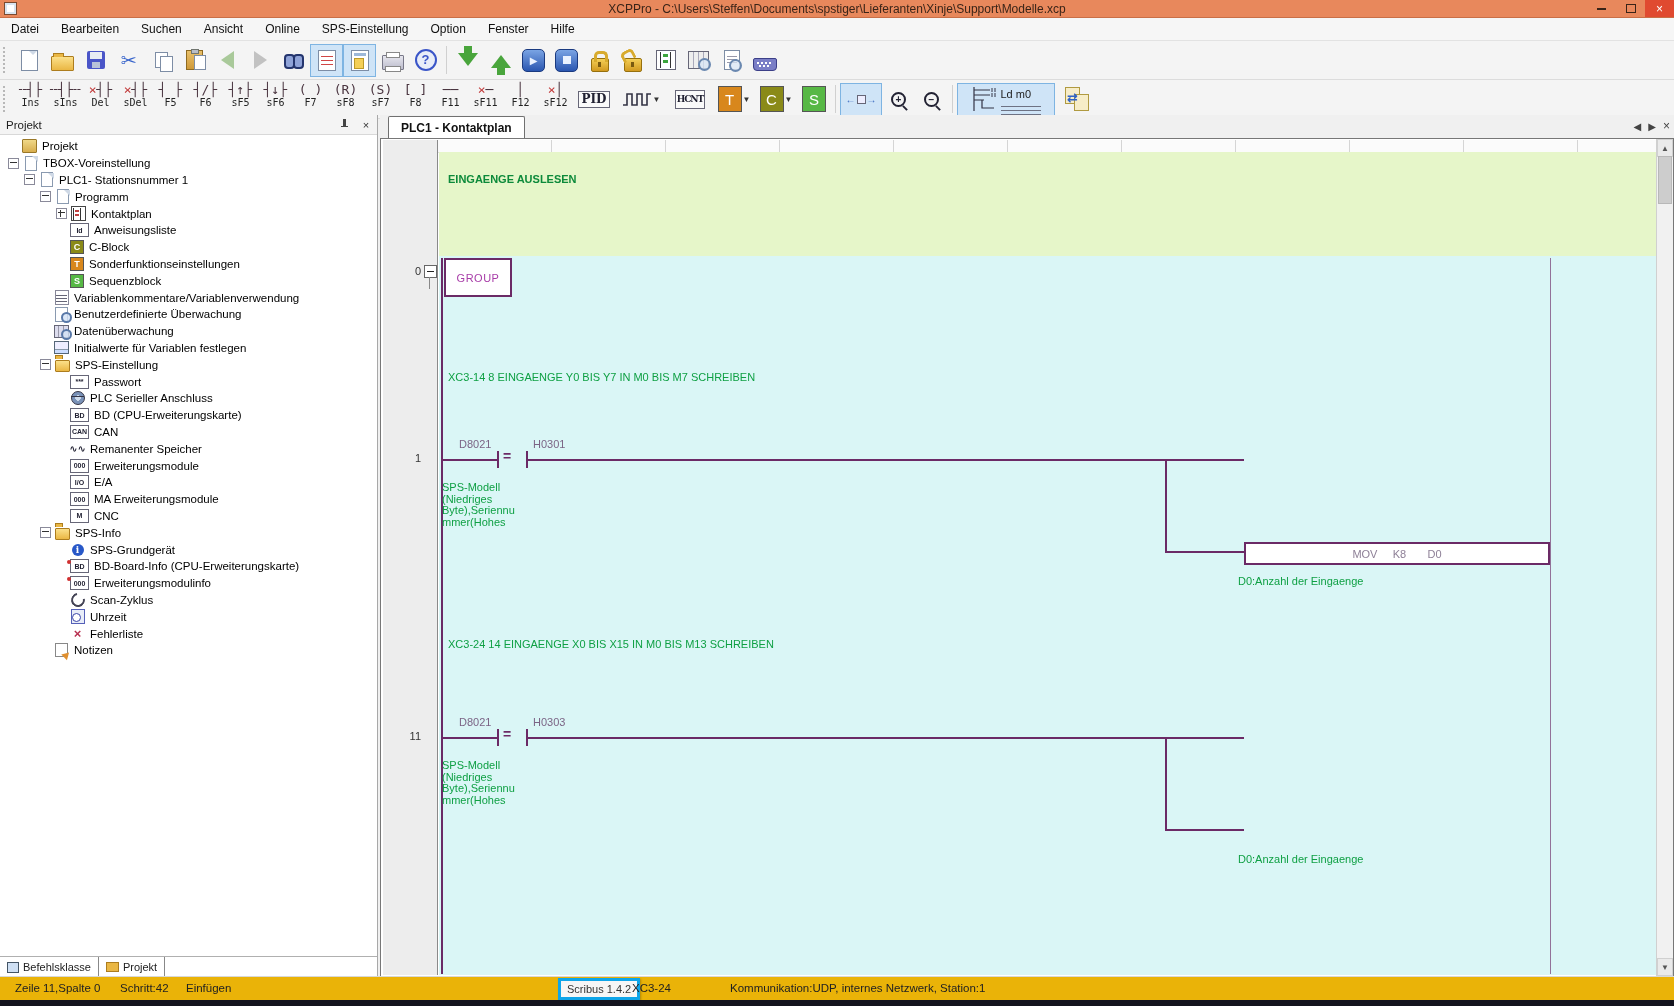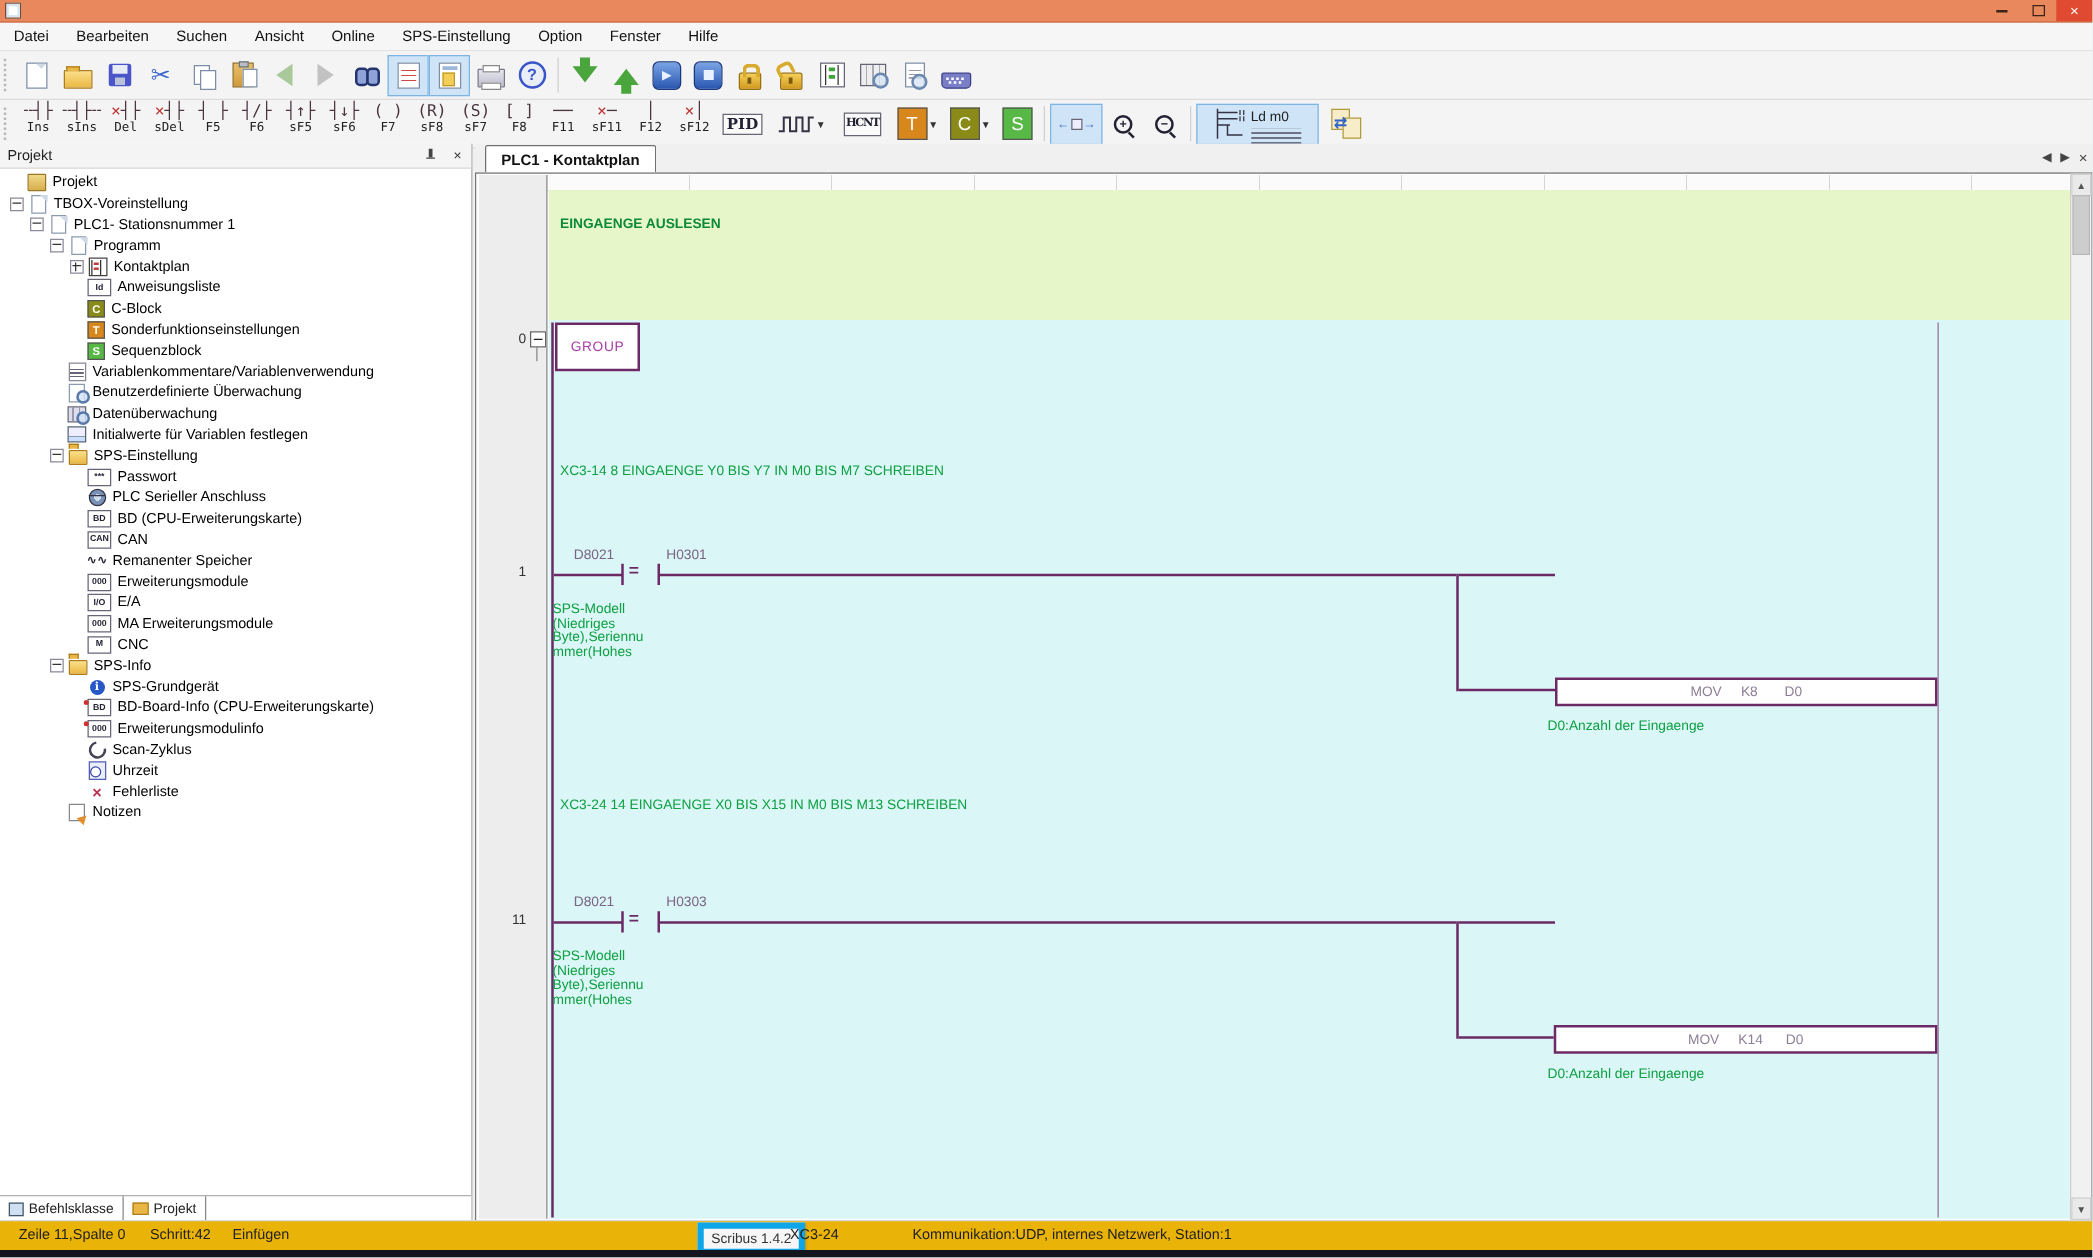--- a/index.html
+++ b/index.html
@@ -157,28 +157,29 @@
   .rnum{color:#333;font-size:11px;width:32px;text-align:right;}
   .minusbox{width:11px;height:11px;border:1px solid #666;background:#fff;position:relative;}
   .minusbox:before{content:"";position:absolute;left:2px;right:2px;top:5px;height:1px;background:#222;}
   .groupbox{border:2px solid #6b2a66;background:#fff;color:#a83ca8;font-size:11px;display:flex;align-items:center;justify-content:center;letter-spacing:.5px;}
   .vsb{position:absolute;right:0;top:0;width:16px;bottom:0;background:#f1f1f1;border-left:1px solid #d0d0d0;}
   .vsb .ar{position:absolute;left:0;right:0;height:16px;display:flex;align-items:center;justify-content:center;color:#555;font-size:8px;background:#eaeaea;border:1px solid #d0d0d0;}
   .vsb .thumb{position:absolute;left:1px;right:1px;top:17px;height:46px;background:#cdcdcd;border:1px solid #b8b8b8;}
   
   .statusbar{position:absolute;left:0;right:0;bottom:6px;height:23px;background:#eab308;border-top:1px solid #d8d8d8;font-size:11.5px;color:#222;}
   .statusbar span{position:absolute;top:5px;}
-  .tooltipbox{position:absolute;left:558px;top:1px;border:5px solid #0ea5e9;background:#f6f6f6;box-shadow:1px 1px 2px rgba(0,0,0,.25);padding:2px 6px;font-size:11px;color:#333;}
+  .tooltipbox{position:absolute;left:558px;top:1px;border:3px solid #0ea5e9;background:#f6f6f6;box-shadow:1px 1px 2px rgba(0,0,0,.25);padding:2px 6px;font-size:11px;color:#333;}
   .darkstrip{position:absolute;left:0;right:0;bottom:0;height:6px;background:#14141e;}
 </style>
 </head>
 <body>
 
 <div class="titlebar">
   <div class="app-ico"></div>
+  <div class="win-title">XCPPro - C:\Users\Steffen\Documents\spstiger\Lieferanten\Xinje\Support\Modelle.xcp</div>
   <div class="win-ctrls">
     <div class="wbtn">
         <div class="bar"></div>
       </div>
     <div class="wbtn">
         <div class="boxg"></div>
       </div>
     <div class="wbtn close">×</div>
   </div>
 </div>
@@ -652,21 +653,20 @@
       <div class="lad-el oplabel" style="left:78px;top:577px">D8021</div>
       <div class="lad-el oplabel" style="left:152px;top:577px">H0303</div>
       <div class="lad-el wire" style="left:62px;top:598px;width:55px;height:2px"></div>
       <div class="lad-el wire" style="left:116px;top:590px;width:2px;height:17px"></div>
       <div class="lad-el" style="left:122px;top:587px;color:#6b2a66;font-size:14px;font-weight:bold">=</div>
       <div class="lad-el wire" style="left:145px;top:590px;width:2px;height:17px"></div>
       <div class="lad-el wire" style="left:147px;top:598px;width:637px;height:2px"></div>
       <div class="lad-el wire" style="left:784px;top:598px;width:2px;height:94px"></div>
       <div class="lad-el wire" style="left:786px;top:598px;width:77px;height:2px"></div>
       <div class="lad-el wire" style="left:786px;top:690px;width:77px;height:2px"></div>
-      <div class="lad-el ibox" style="left:862px;top:681px;width:303px;height:19px">MOV     K14      D0</div>
       <div class="lad-el cmt" style="left:61px;top:621px;line-height:11.5px">
         <div>SPS-Modell</div>
         <div>(Niedriges</div>
         <div>Byte),Seriennu</div>
         <div>mmer(Hohes</div>
       </div>
       <div class="lad-el cmt" style="left:857px;top:714px">D0:Anzahl der Eingaenge</div>
 
       <div class="vsb">
         <div class="ar" style="top:0">▲</div>

